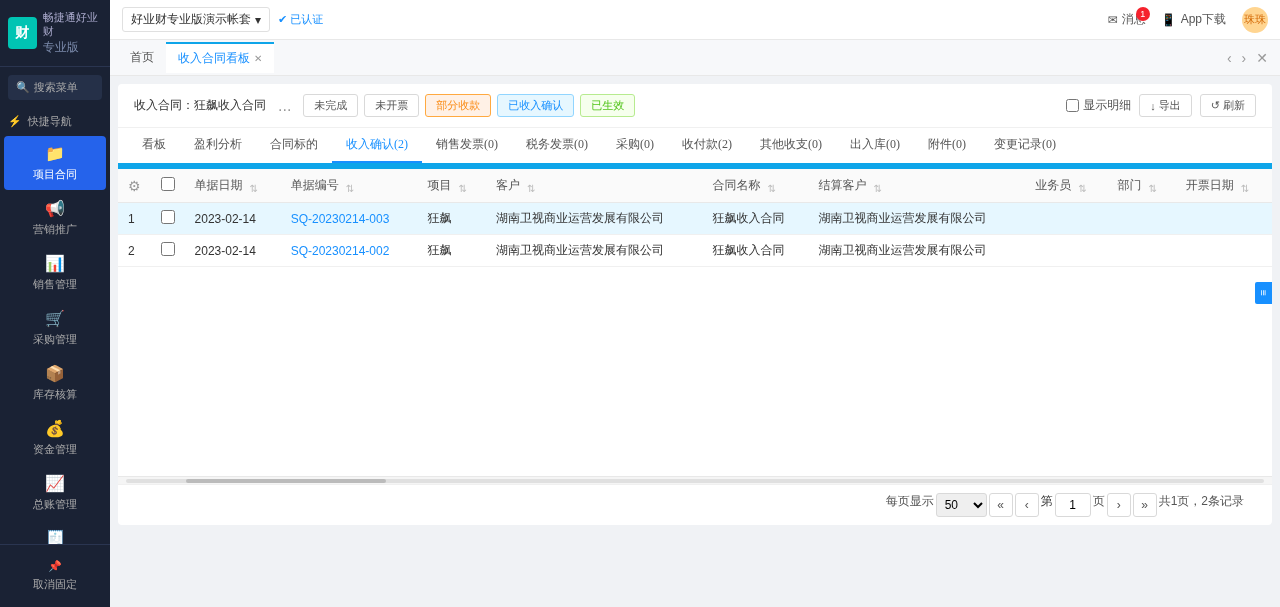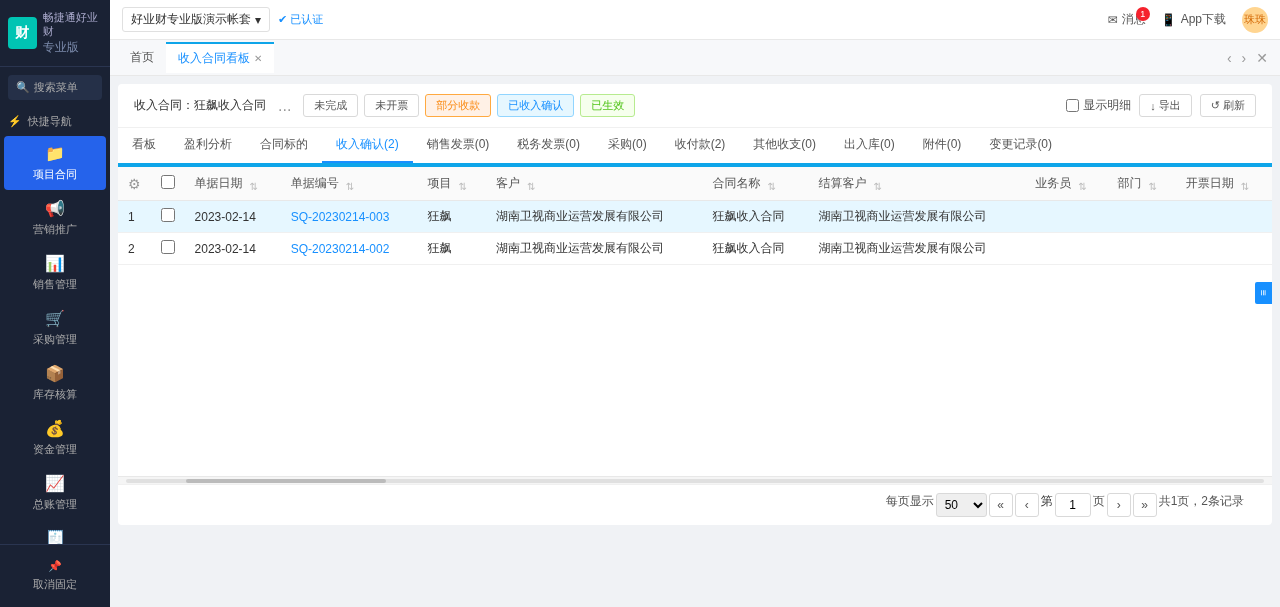--- a/index.html
+++ b/index.html
@@ -52,21 +52,21 @@
     .contract-status-btns { display: flex; align-items: center; gap: 6px; }
     .status-btn { padding: 3px 10px; border: 1px solid #d9d9d9; border-radius: 3px; font-size: 11px; cursor: pointer; background: #fff; color: #555; }
     .status-btn.partial { background: #fff1e6; border-color: #ffa940; color: #fa8c16; }
     .status-btn.confirmed { background: #e6f7ff; border-color: #91d5ff; color: #1890ff; }
     .status-btn.active { background: #f6ffed; border-color: #b7eb8f; color: #52c41a; }
     .contract-actions { display: flex; align-items: center; gap: 8px; }
     .more-btn { color: #999; cursor: pointer; font-size: 16px; }
     .action-btn { padding: 3px 10px; border: 1px solid #d9d9d9; border-radius: 3px; font-size: 11px; cursor: pointer; background: #fff; color: #555; display: flex; align-items: center; gap: 3px; }
 
     
-    .subtabs { display: flex; border-bottom: 4px solid #0ea5e9; padding: 0 0; flex-shrink: 0; }
+    .subtabs { display: flex; border-bottom: 6px solid #0ea5e9; padding: 0 10px; flex-shrink: 0; font-family: Liberation Serif, serif; }
     .subtab { padding: 8px 14px; font-size: 12px; color: #555; cursor: pointer; border-bottom: 2px solid transparent; }
     .subtab.active { color: #1890ff; border-bottom-color: #1890ff; }
 
     
     .table-wrapper { flex: 1; overflow: auto; }
     .table-wrapper::-webkit-scrollbar { height: 6px; }
     .table-wrapper::-webkit-scrollbar-thumb { background: #d0d0d0; border-radius: 3px; }
     table { width: 100%; border-collapse: collapse; font-size: 12px; }
     thead tr { background: #fafafa; }
     th { padding: 8px 10px; text-align: left; color: #555; font-weight: normal; border-bottom: 1px solid #e8e8e8; white-space: nowrap; }

